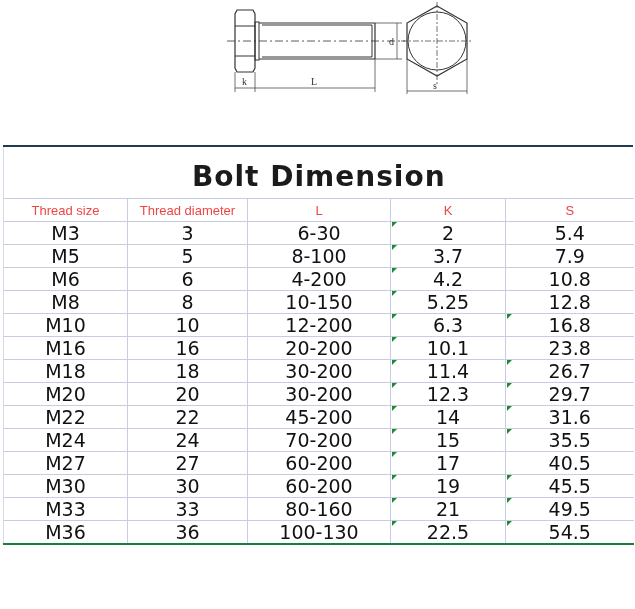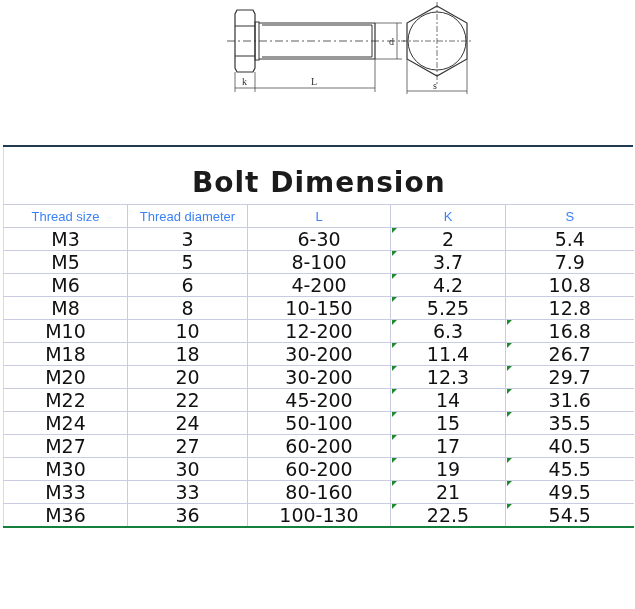--- a/index.html
+++ b/index.html
@@ -2,22 +2,22 @@
 <html><head>
   <meta charset="utf-8">
   <style>
     html, body { margin:0; padding:0; background:#ffffff; }
     body { width:635px; height:609px; position:relative; overflow:hidden; font-family:"Liberation Sans", sans-serif; color:#1a1a1a; }
     .diagram { position:absolute; left:225px; top:0; width:250px; height:98px; }
     .table-wrap { position:absolute; left:3px; top:145px; width:630px; }
     .table-wrap { border-top:2px solid #1f3b52; }
     table { border-collapse:collapse; width:630px; table-layout:fixed; }
     td, th { padding:0; text-align:center; border-bottom:1px solid #c9cbe0; }
-    .title-cell { height:43px; font-family:"DejaVu Sans", sans-serif; font-weight:bold; font-size:28px; letter-spacing:1px; color:#1b1b1b; border-left:1px solid #d8dae8; border-bottom:1px solid #c9cbe0; padding-top:14px; vertical-align:middle; }
-    .hdr th { height:22px; font-weight:normal; font-size:13px; color:#3b82f6; border-left:1px solid #c9cbe0; }
+    .title-cell { height:43px; font-family:"DejaVu Sans", sans-serif; font-weight:bold; font-size:28px; letter-spacing:1px; color:#1b1b1b; border-left:1px solid #d8dae8; border-bottom:1px solid #c9cbe0; padding-top:8px; vertical-align:middle; }
+    .hdr th { height:22px; font-weight:normal; font-size:13px; color:#ef4444; border-left:1px solid #c9cbe0; }
     .hdr th:first-child { border-left:1px solid #d8dae8; }
     tr.row td { height:22px; font-family:"DejaVu Sans", sans-serif; font-size:19px; line-height:22px; color:#111; border-left:1px solid #c9cbe0; position:relative; }
     tr.row td:first-child { border-left:1px solid #d8dae8; }
     .flag::before { content:""; position:absolute; left:1px; top:0; width:0; height:0; border-top:5px solid #1e8a2e; border-right:5px solid transparent; }
     .c1 { width:124px; } .c2 { width:120px; } .c3 { width:143px; } .c4 { width:115px; } .c5 { width:128px; }
     .row-last td { border-bottom:2px solid #15803d; }
   </style>
 </head>
 <body>
 
@@ -116,20 +116,27 @@
           <td>12.8</td>
         </tr>
         <tr class="row">
           <td>M10</td>
           <td>10</td>
           <td>12-200</td>
           <td class="flag">6.3</td>
           <td class="flag">16.8</td>
         </tr>
         <tr class="row">
+          <td>M16</td>
+          <td>16</td>
+          <td>20-200</td>
+          <td class="flag">10.1</td>
+          <td>23.8</td>
+        </tr>
+        <tr class="row">
           <td>M18</td>
           <td>18</td>
           <td>30-200</td>
           <td class="flag">11.4</td>
           <td class="flag">26.7</td>
         </tr>
         <tr class="row">
           <td>M20</td>
           <td>20</td>
           <td>30-200</td>
@@ -139,21 +146,21 @@
         <tr class="row">
           <td>M22</td>
           <td>22</td>
           <td>45-200</td>
           <td class="flag">14</td>
           <td class="flag">31.6</td>
         </tr>
         <tr class="row">
           <td>M24</td>
           <td>24</td>
-          <td>50-100</td>
+          <td>70-200</td>
           <td class="flag">15</td>
           <td class="flag">35.5</td>
         </tr>
         <tr class="row">
           <td>M27</td>
           <td>27</td>
           <td>60-200</td>
           <td class="flag">17</td>
           <td>40.5</td>
         </tr>

